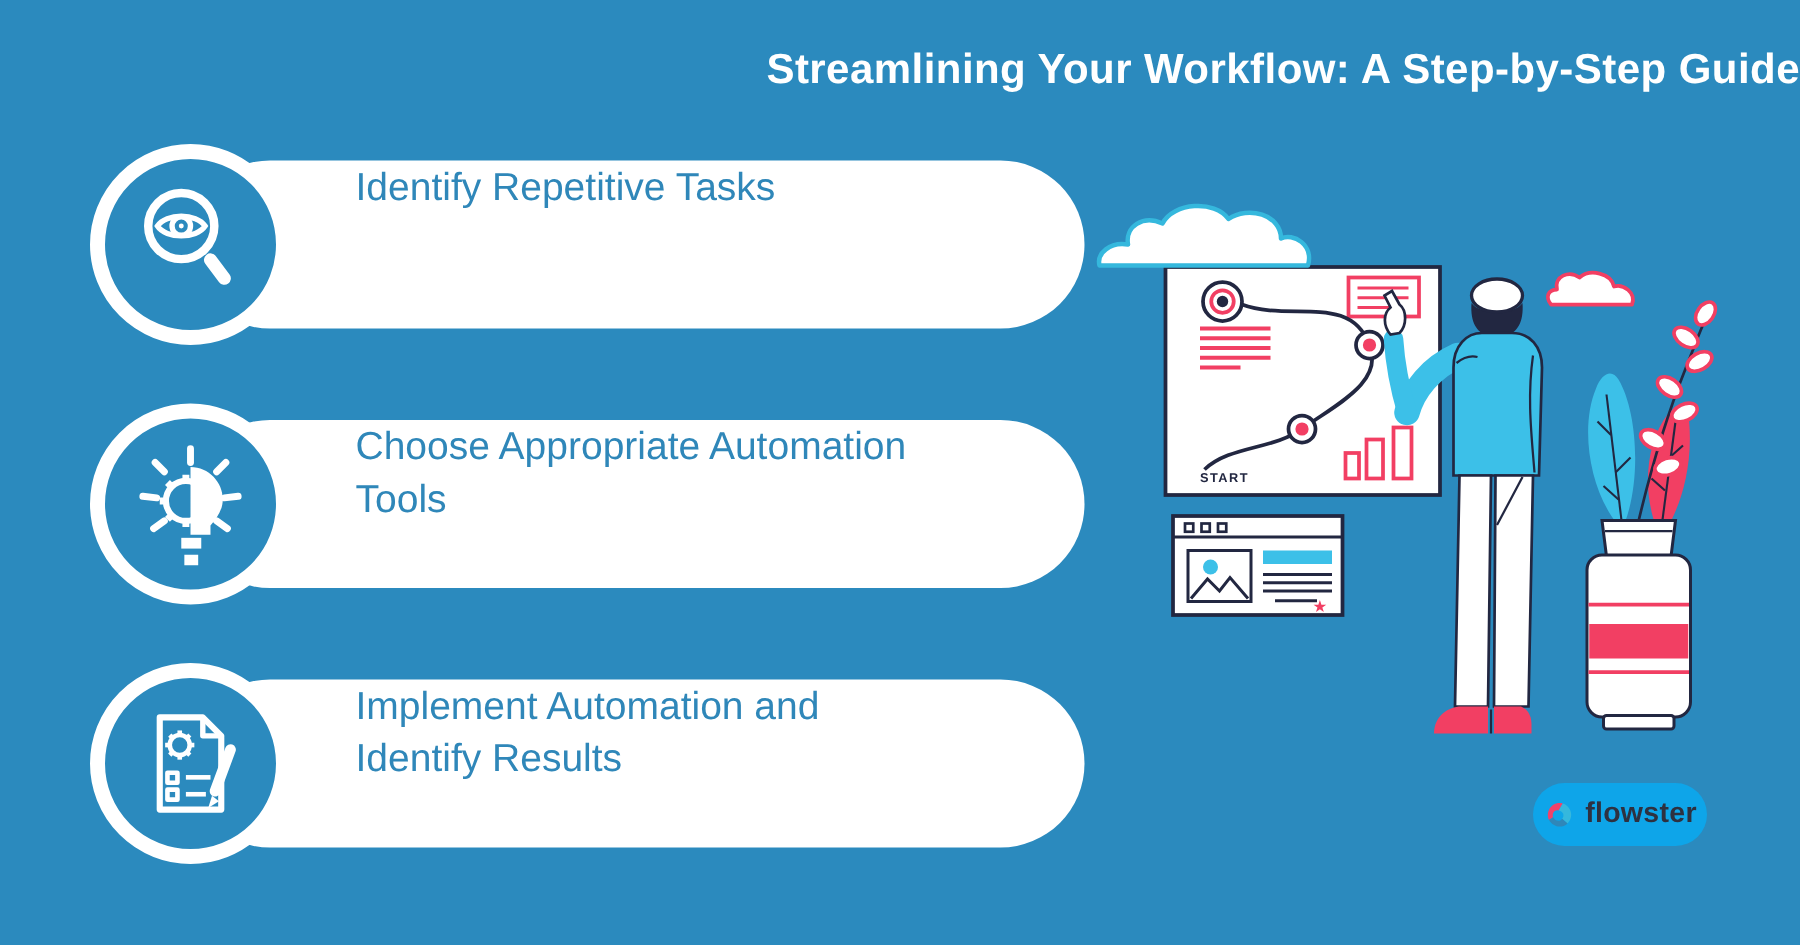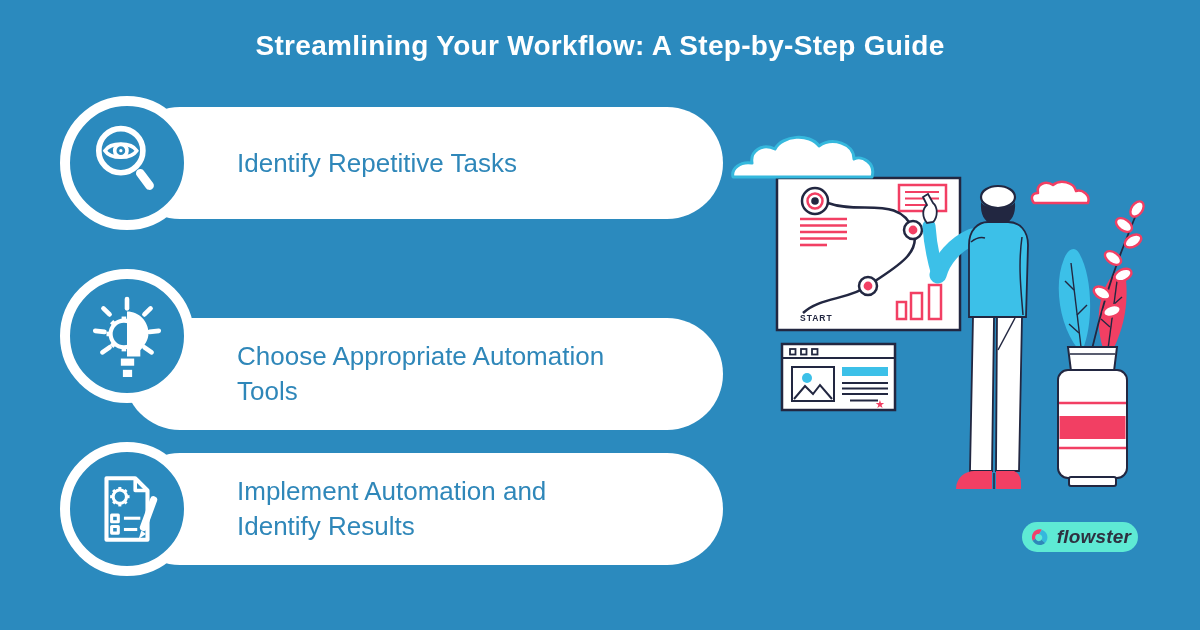--- a/index.html
+++ b/index.html
@@ -5,49 +5,49 @@
   html,body{margin:0;padding:0;}
   .canvas{
     position:relative;
     width:1200px;height:630px;
     background:#2b8abe;
     overflow:hidden;
     font-family:"Liberation Sans","DejaVu Sans",sans-serif;
   }
   .title{
     position:absolute;top:30px;left:0;width:100%;
-    text-align:center;
+    text-align:right;
     color:#ffffff;font-size:28px;font-weight:600;letter-spacing:.3px;
   }
   .step{position:absolute;left:0;width:740px;}
   .pill{
     position:absolute;left:124px;top:0;
     width:599px;height:112px;border-radius:56px;
     background:#ffffff;z-index:1;
-    display:flex;align-items:center;
+    display:flex;
   }
   .pill-label{
     margin-left:113px;max-width:380px;
     color:#2f87b9;font-size:26px;line-height:35px;font-weight:500;
   }
   .circle{
     position:absolute;left:60px;
     width:134px;height:134px;border-radius:50%;
     background:#2b8abe;border:10px solid #ffffff;
     box-sizing:border-box;z-index:2;
     display:flex;align-items:center;justify-content:center;
   }
   .step1 .pill{top:107px;} .step1 .circle{top:96px;}
-  .step2 .pill{top:280px;margin-top:38px;} .step2 .circle{top:269px;}
+  .step2 .pill{top:280px;} .step2 .circle{top:269px;}
   .step3 .pill{top:453px;} .step3 .circle{top:442px;}
   .illu{position:absolute;left:720px;top:125px;width:460px;height:400px;}
   .badge{
-    position:absolute;left:1022px;top:522px;width:116px;height:30px;
-    background:#5eead4;border-radius:21px;
-    display:flex;align-items:center;justify-content:center;gap:6px;font-style:italic;
+    position:absolute;left:1022px;top:522px;width:116px;height:42px;
+    background:#0ea5e9;border-radius:21px;
+    display:flex;align-items:center;justify-content:center;gap:6px;
   }
   .badge-text{color:#2e3140;font-size:19px;font-weight:700;letter-spacing:.2px;}
 </style>
 </head>
 <body>
 
 <div class="canvas">
 
   <div class="title">Streamlining Your Workflow: A Step-by-Step Guide</div>
 

